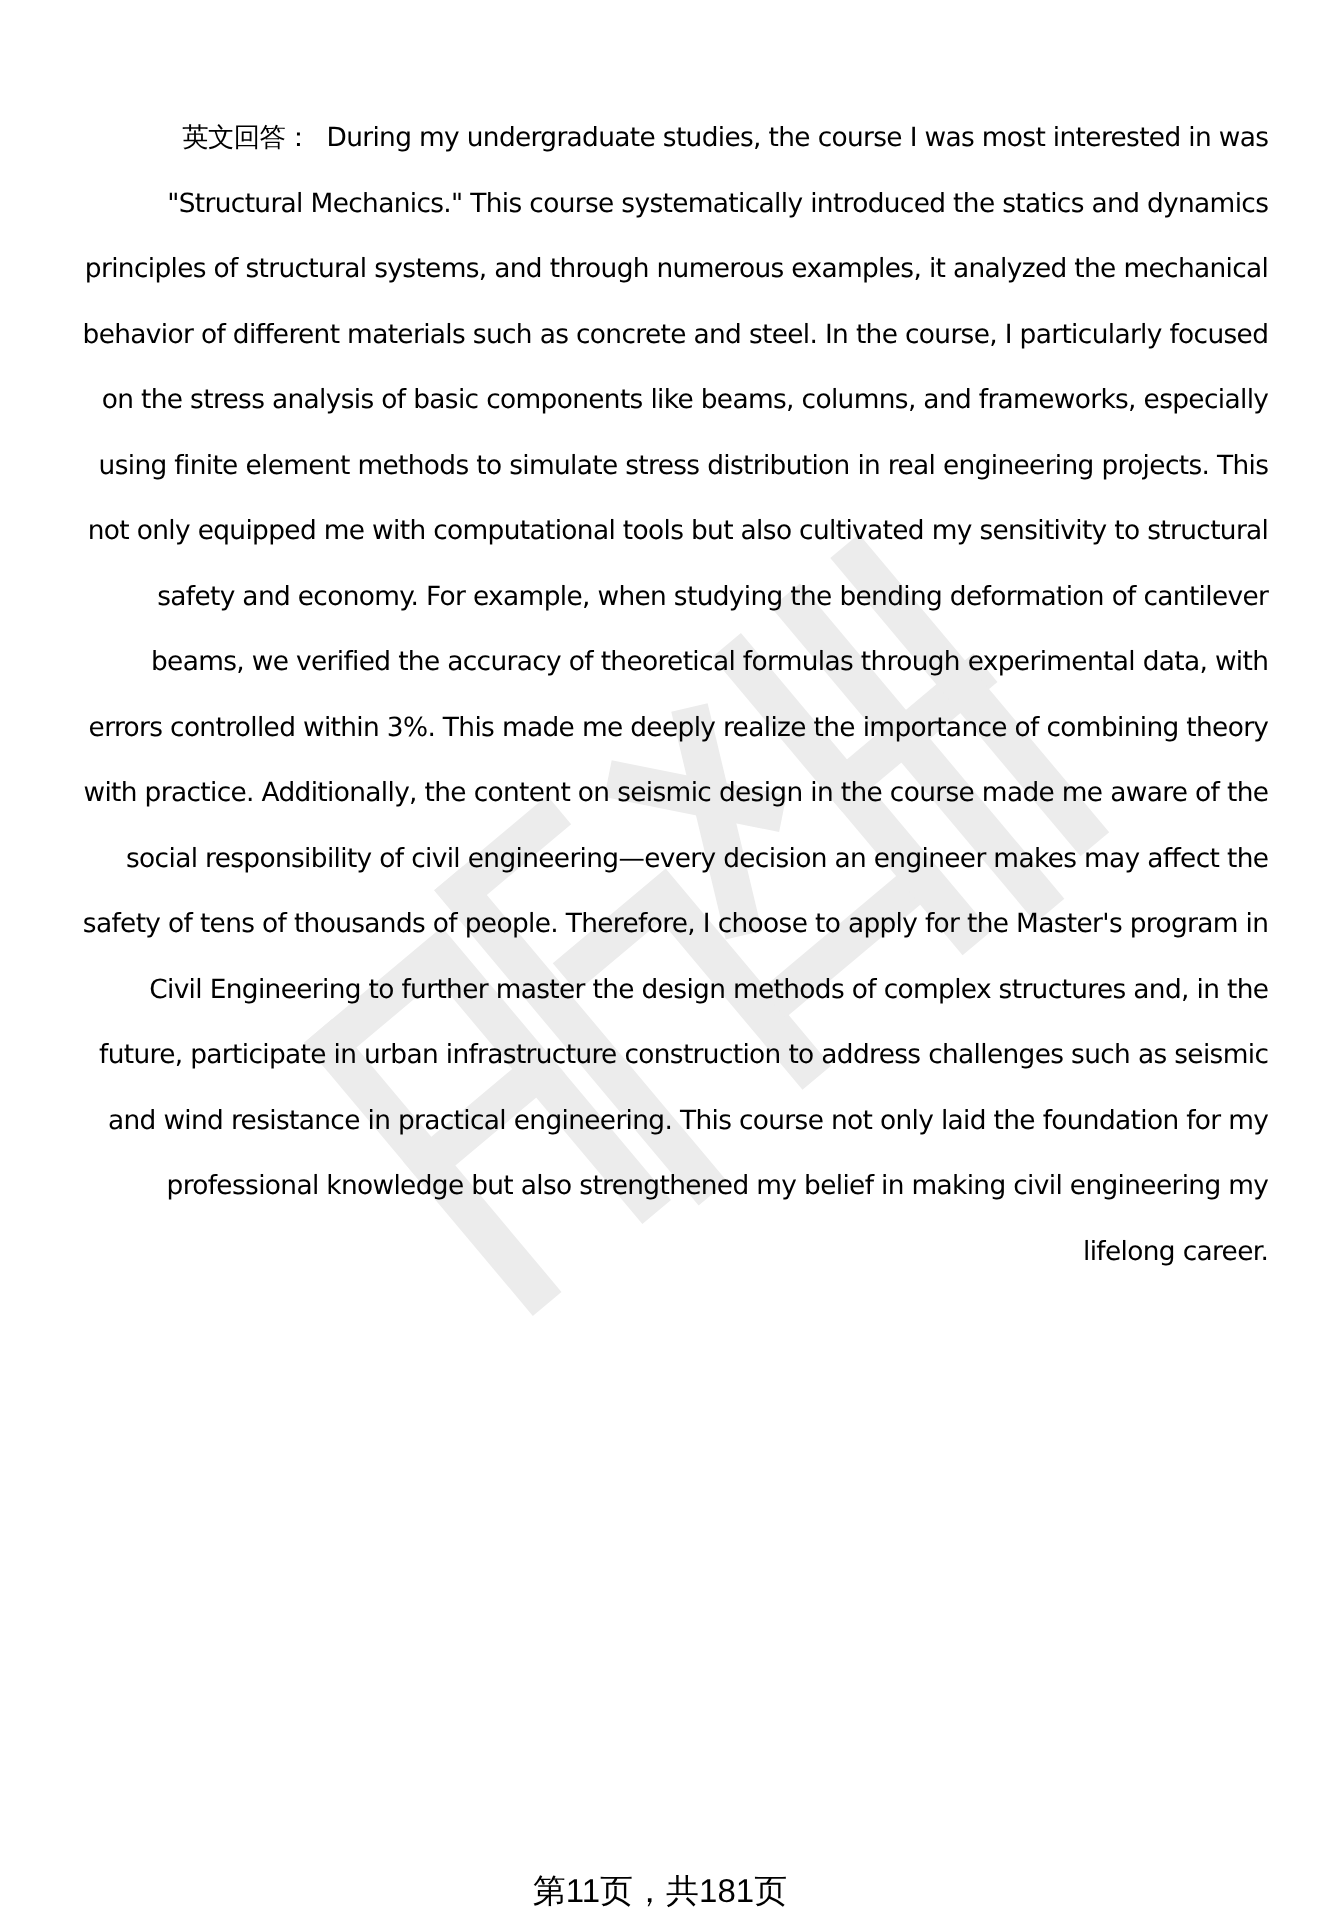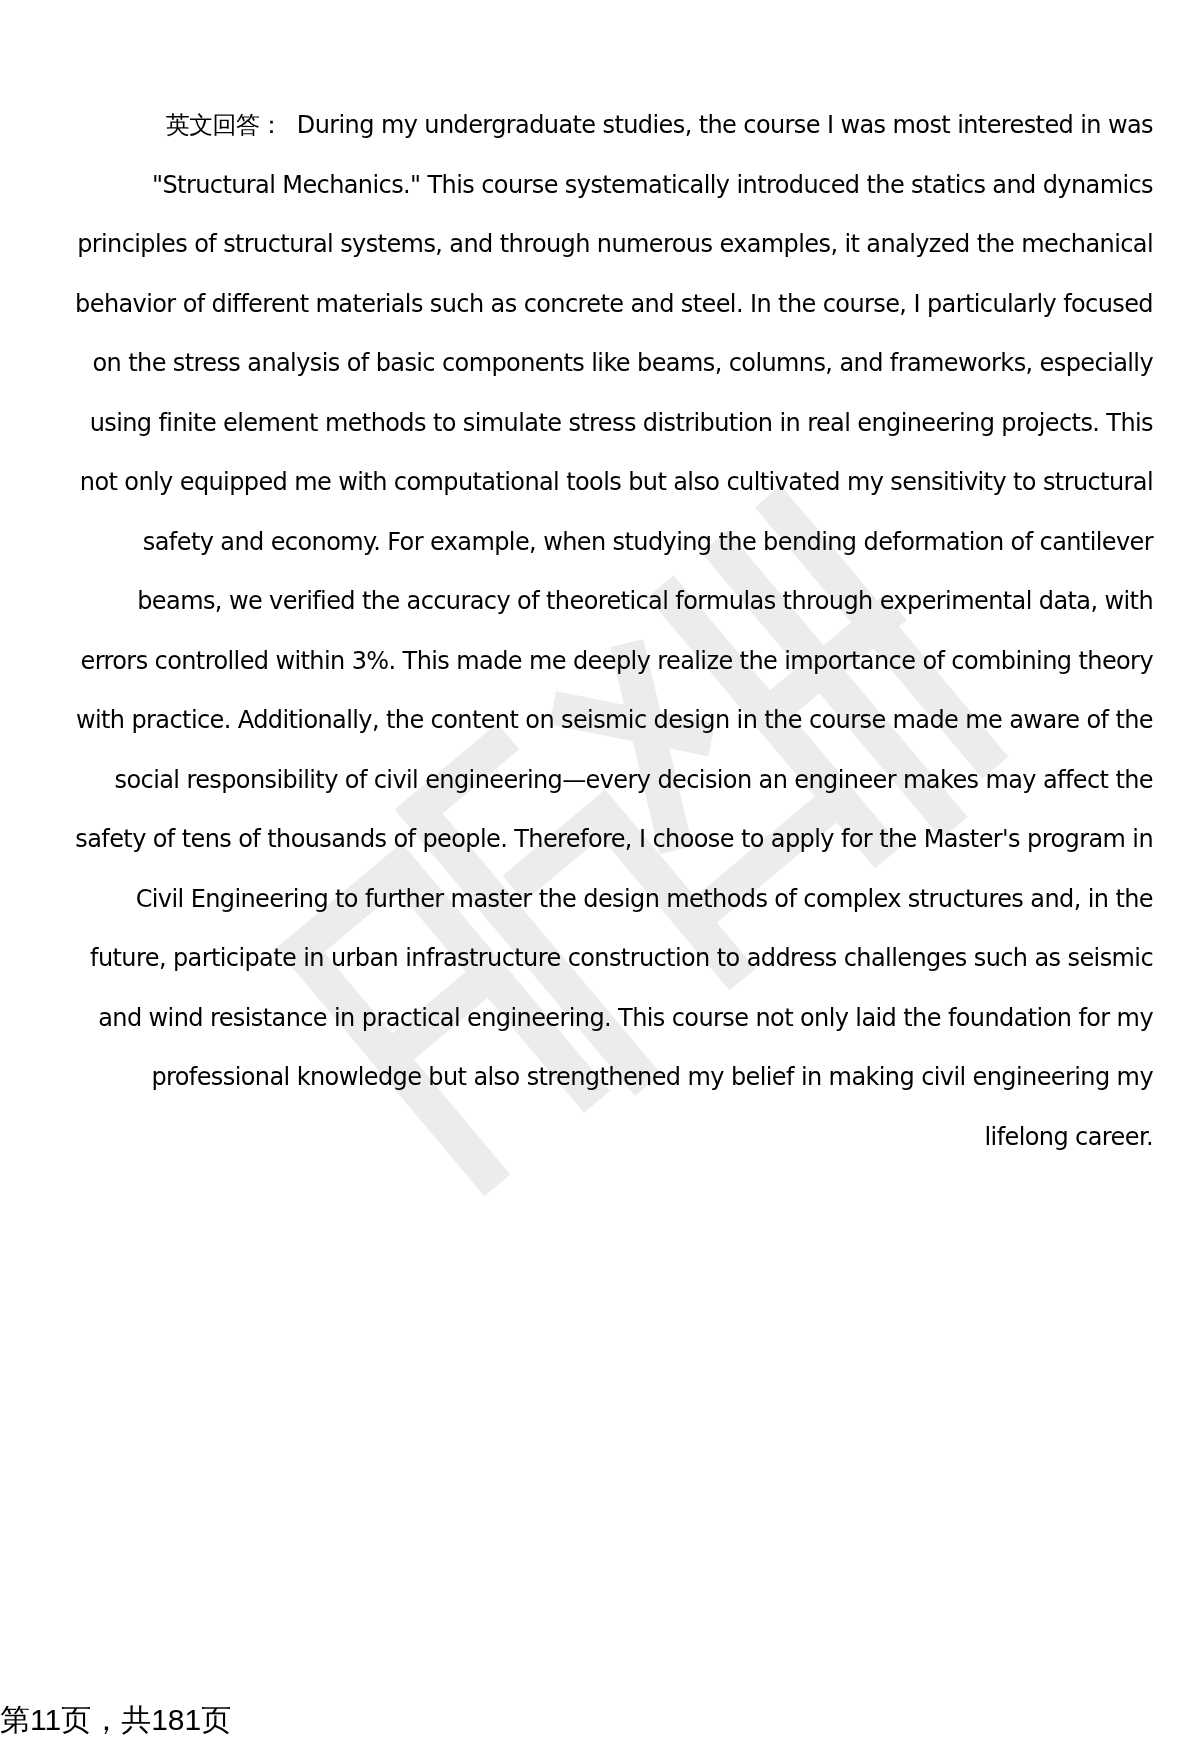--- a/index.html
+++ b/index.html
@@ -63,21 +63,21 @@
       margin-top: 23px;
       font-size: 28.5px;
       line-height: 59.5px;
       letter-spacing: 0.4px;
     }
     .footer {
       position: absolute;
       left: 0;
       width: 1200px;
       top: 1700px;
-      text-align: left;
+      text-align: center;
       font-size: 30px;
       line-height: 40px;
       z-index: 1;
       font-family: "Liberation Sans", "DejaVu Sans", sans-serif;
     }
   </style>
 </head>
 <body>
 
 <div class="page">

